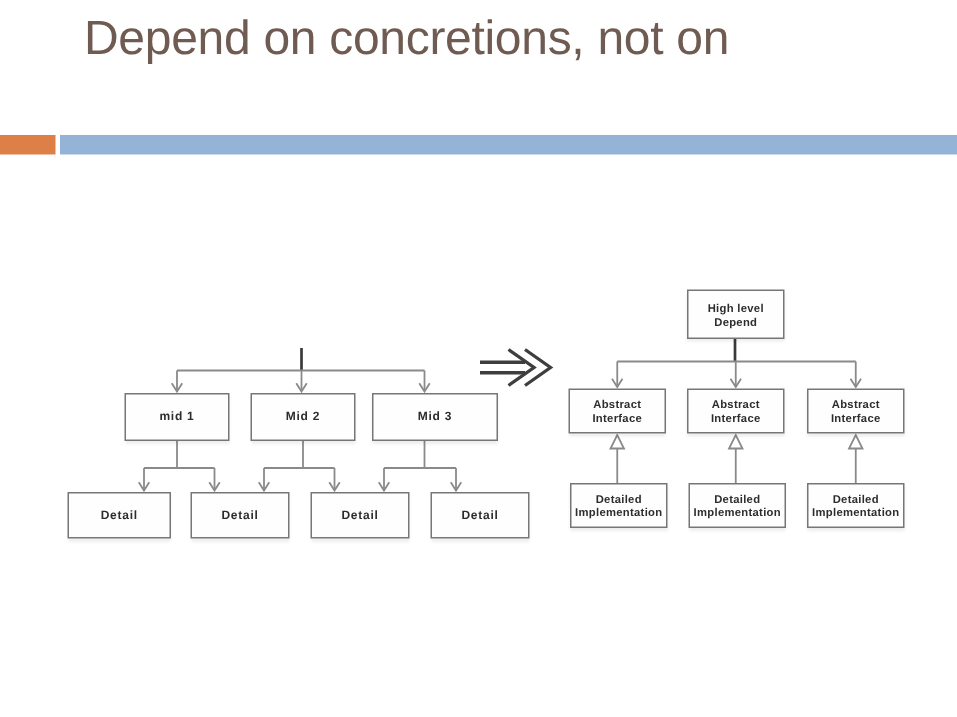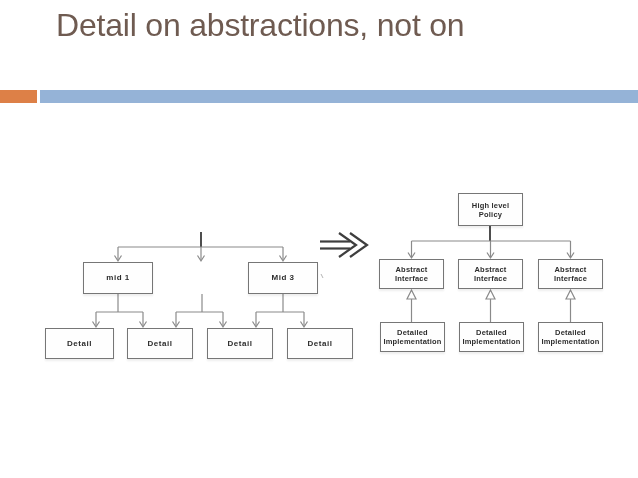--- a/index.html
+++ b/index.html
@@ -37,21 +37,21 @@
   }
   .box-small{font-size:7.5px;letter-spacing:0.2px;line-height:9px;}
   .box span{display:block;white-space:nowrap;}
 </style>
 </head>
 <body>
 
 <div class="slide">
 
   <div class="title">
-    <span class="title-line">Detail on abstractions, not on</span>
+    <span class="title-line">Depend on concretions, not on</span>
   </div>
 
   <div class="accent-square"></div>
   <div class="accent-bar"></div>
 
   <svg class="connector-layer" viewBox="0 0 638 478" xmlns="http://www.w3.org/2000/svg">
 
     <g stroke="#3a3a3a" stroke-width="1.8" fill="none">
       <path d="M201,232 V247"></path>
     </g>
@@ -114,40 +114,43 @@
       <polygon points="411.5,290 407,299 416,299" fill="#ffffff"></polygon>
       <polygon points="490.5,290 486,299 495,299" fill="#ffffff"></polygon>
       <polygon points="570.5,290 566,299 575,299" fill="#ffffff"></polygon>
     </g>
   </svg>
 
 
   <div class="box" style="left:83px;top:262px;width:70px;height:32px;">
     <span>mid 1</span>
   </div>
-  <div class="box" style="left:248px;top:262px;width:70px;height:32px;">
+  <div class="box" style="left:167px;top:262px;width:70px;height:32px;">
+    <span>Mid 2</span>
+  </div>
+  <div class="box" style="left:248px;top:262px;width:84px;height:32px;">
     <span>Mid 3</span>
   </div>
 
   <div class="box" style="left:45px;top:328px;width:69px;height:31px;">
     <span>Detail</span>
   </div>
   <div class="box" style="left:127px;top:328px;width:66px;height:31px;">
     <span>Detail</span>
   </div>
   <div class="box" style="left:207px;top:328px;width:66px;height:31px;">
     <span>Detail</span>
   </div>
   <div class="box" style="left:287px;top:328px;width:66px;height:31px;">
     <span>Detail</span>
   </div>
 
   <div class="box box-small" style="left:458px;top:193px;width:65px;height:33px;">
     <span>High level</span>
-    <span>Policy</span>
+    <span>Depend</span>
   </div>
 
   <div class="box box-small" style="left:379px;top:259px;width:65px;height:30px;">
     <span>Abstract</span>
     <span>Interface</span>
   </div>
   <div class="box box-small" style="left:458px;top:259px;width:65px;height:30px;">
     <span>Abstract</span>
     <span>Interface</span>
   </div>

